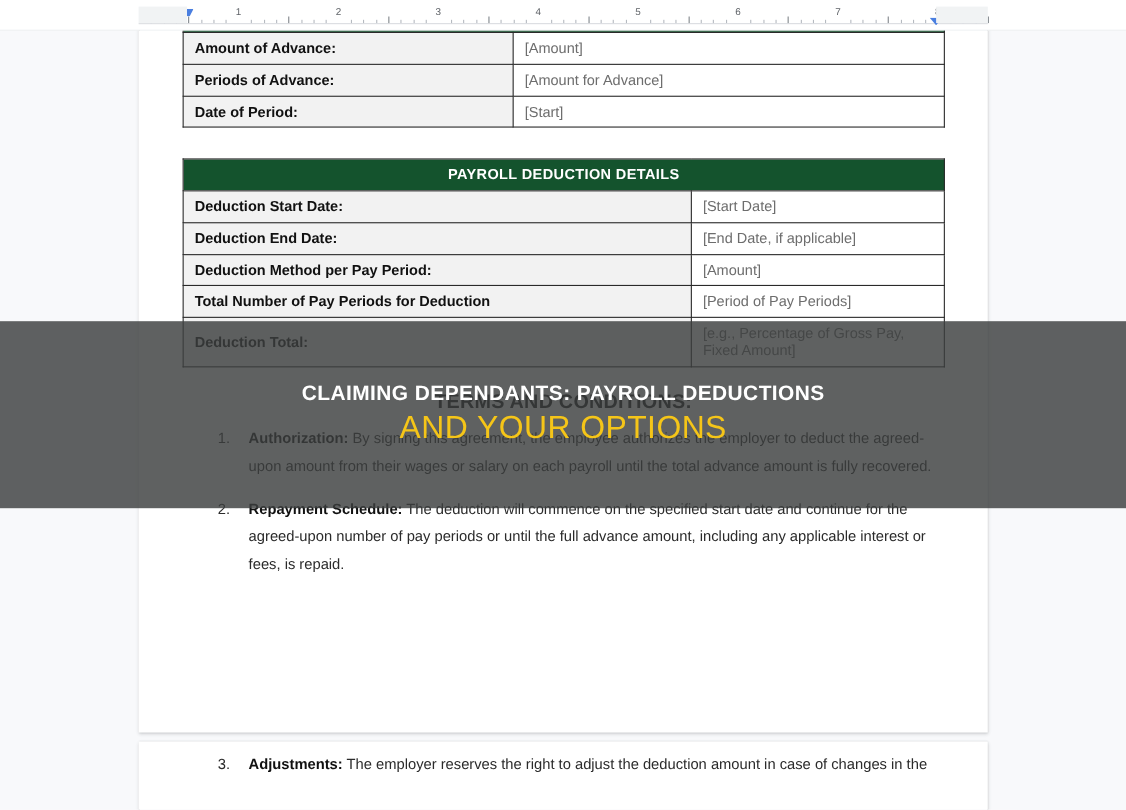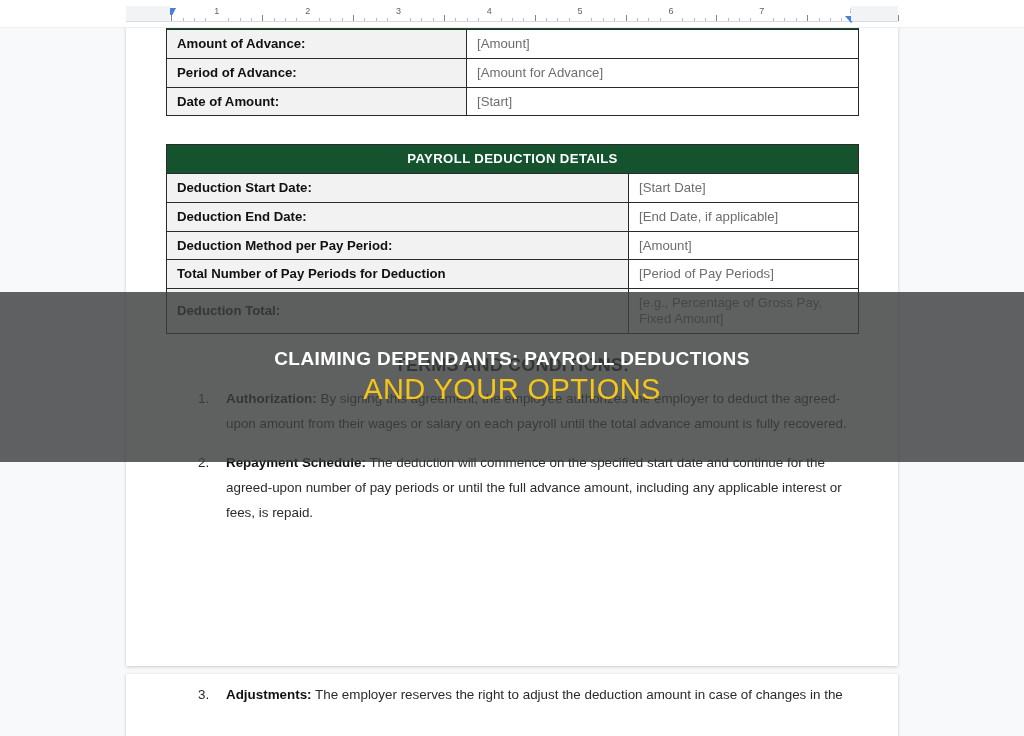--- a/index.html
+++ b/index.html
@@ -286,25 +286,25 @@
         </colgroup>
       <tbody>
         <tr>
           <th class="tbl-header" colspan="2">ADVANCE DETAILS</th>
         </tr>
         <tr>
           <td class="lbl-cell">Amount of Advance:</td>
           <td class="val-cell">[Amount]</td>
         </tr>
         <tr>
-          <td class="lbl-cell">Period of Advance:</td>
+          <td class="lbl-cell">Periods of Advance:</td>
           <td class="val-cell">[Amount for Advance]</td>
         </tr>
         <tr>
-          <td class="lbl-cell">Date of Amount:</td>
+          <td class="lbl-cell">Date of Period:</td>
           <td class="val-cell">[Start]</td>
         </tr>
       </tbody>
     </table>
 
     <table class="doc-table" id="table-payroll">
       <colgroup>
           <col style="width:462px">
           <col style="width:230px">
         </colgroup>

